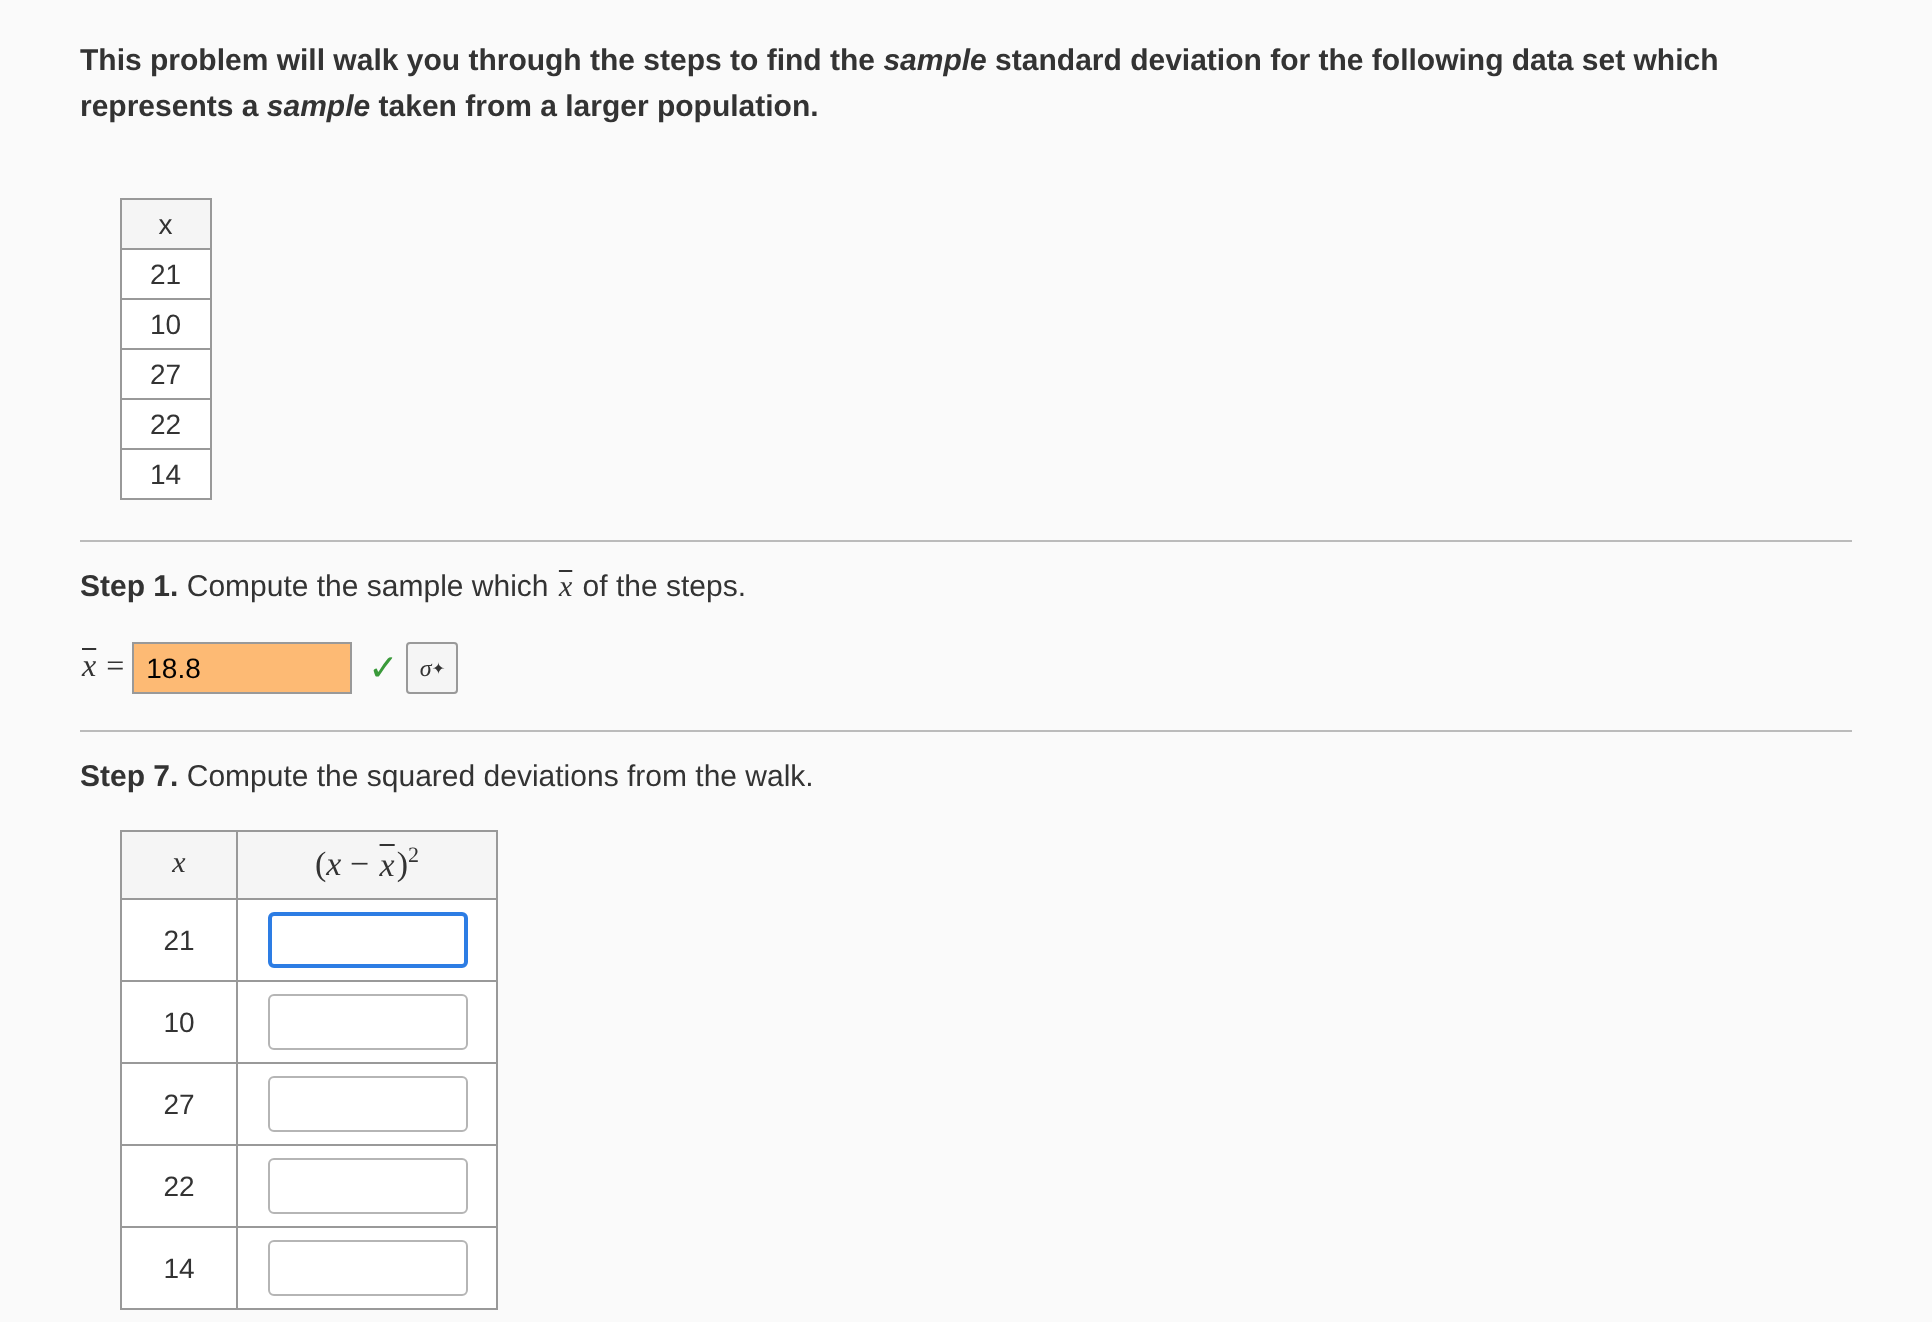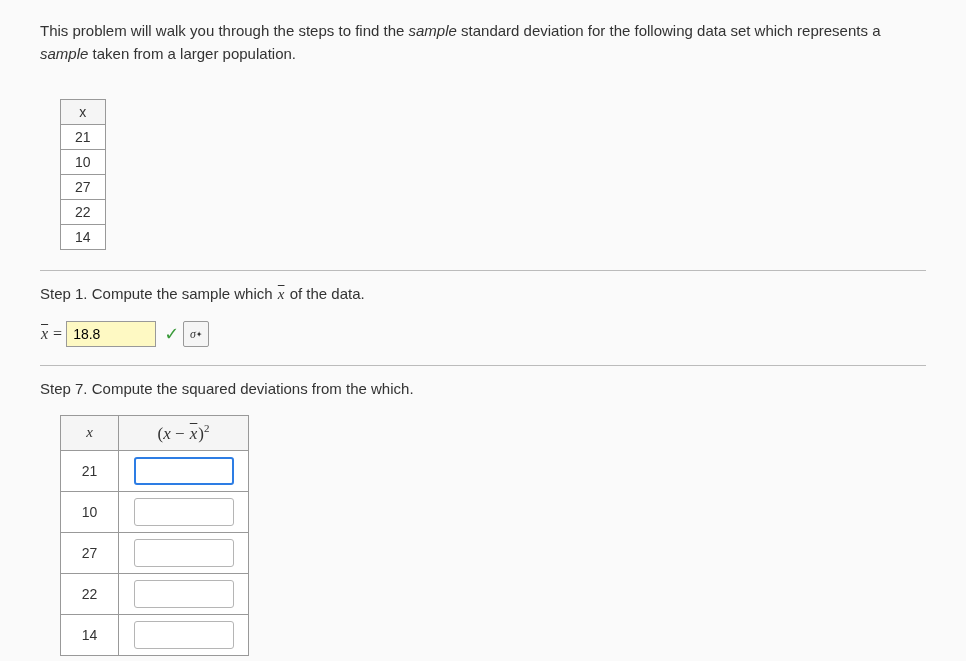--- a/index.html
+++ b/index.html
@@ -11,20 +11,21 @@
       font-family: "Lucida Sans", Verdana, Arial, sans-serif;
       font-size: 15px;
       color: #333;
       background: #fafafa;
       padding: 20px 40px;
       width: 966px;
     }
     .intro {
       margin-bottom: 34px;
       line-height: 1.5;
+      font-weight: bold;
     }
     .intro .italic {
       font-style: italic;
     }
     .data-table {
       border-collapse: collapse;
       margin: 10px 0 20px 20px;
       background: #fff;
     }
     .data-table th,
@@ -41,46 +42,46 @@
     hr.sep {
       border: none;
       border-top: 1px solid #bbb;
       margin: 8px 0 14px 0;
     }
     .step-line {
       margin-bottom: 18px;
       font-size: 15px;
     }
     .step-line b {
-      font-weight: normal;
+      font-weight: bold;
     }
     .xbar {
       font-style: italic;
       text-decoration: overline;
       font-family: "Times New Roman", serif;
       padding: 0 1px;
     }
     .mean-row {
       display: flex;
       align-items: center;
       gap: 4px;
       margin-bottom: 18px;
     }
     .mean-row .eq {
       font-family: "Times New Roman", serif;
       font-size: 16px;
     }
     .mean-input {
-      width: 90px;
+      width: 110px;
       height: 26px;
       border: 1px solid #999;
       text-align: left;
       padding: 0 6px;
       font-size: 14px;
-      background: #fef9c3;
+      background: #fdba74;
     }
     .check-icon {
       color: #3a9a3a;
       font-size: 18px;
       margin-left: 4px;
     }
     .preview-btn {
       border: 1px solid #999;
       background: #f5f5f5;
       width: 26px;
@@ -174,38 +175,38 @@
       </tr>
     <tr>
         <td>14</td>
       </tr>
   </tbody>
 </table>
 
 <hr class="sep">
 
 <div class="step-line">
-  <b>Step 1.</b><span> Compute the sample which </span><span class="xbar">x</span><span> of the data.</span>
+  <b>Step 1.</b><span> Compute the sample which </span><span class="xbar">x</span><span> of the steps.</span>
 </div>
 
 <div class="mean-row">
   <span class="xbar eq">x</span>
   <span class="eq"> = </span>
   <input type="text" class="mean-input" value="18.8" style="">
   <span class="check-icon">✓</span>
   <span class="preview-btn">
       <span>σ</span>
       <sup style="font-size:8px;font-style:normal;">✦</sup>
     </span>
 </div>
 
 <hr class="sep">
 
 <div class="step-line">
-  <b>Step 7.</b><span> Compute the squared deviations from the which.</span>
+  <b>Step 7.</b><span> Compute the squared deviations from the walk.</span>
 </div>
 
 <table class="dev-table">
   <thead>
     <tr>
       <th class="col-x">x</th>
       <th class="col-dev">
         <span class="dev-header-content">
           <span style="font-style:normal">(</span><span>x</span><span style="font-style:normal"> − </span><span class="xbar">x</span><span style="font-style:normal">)</span><span class="sup" style="font-style:normal">2</span>
         </span>

